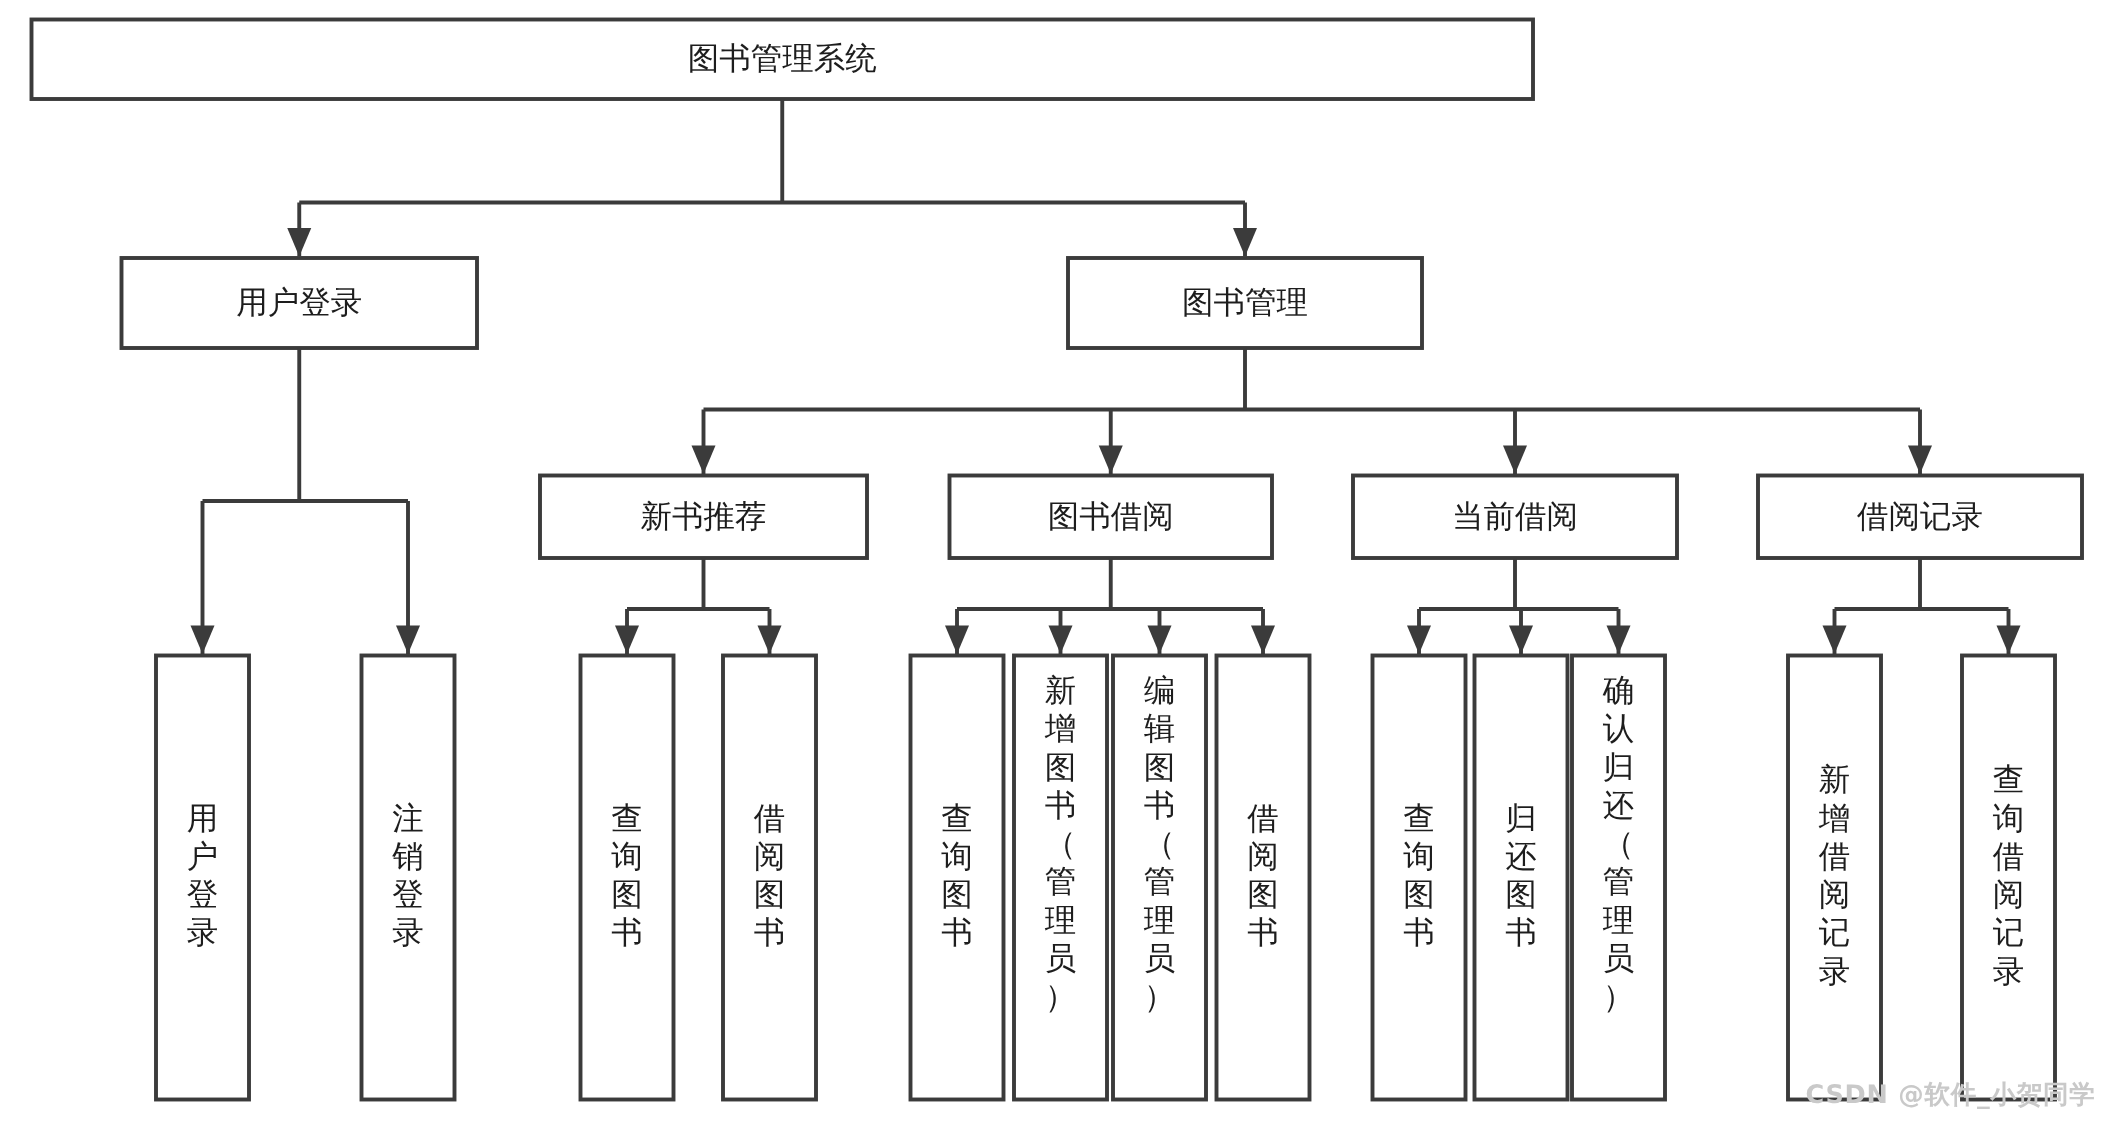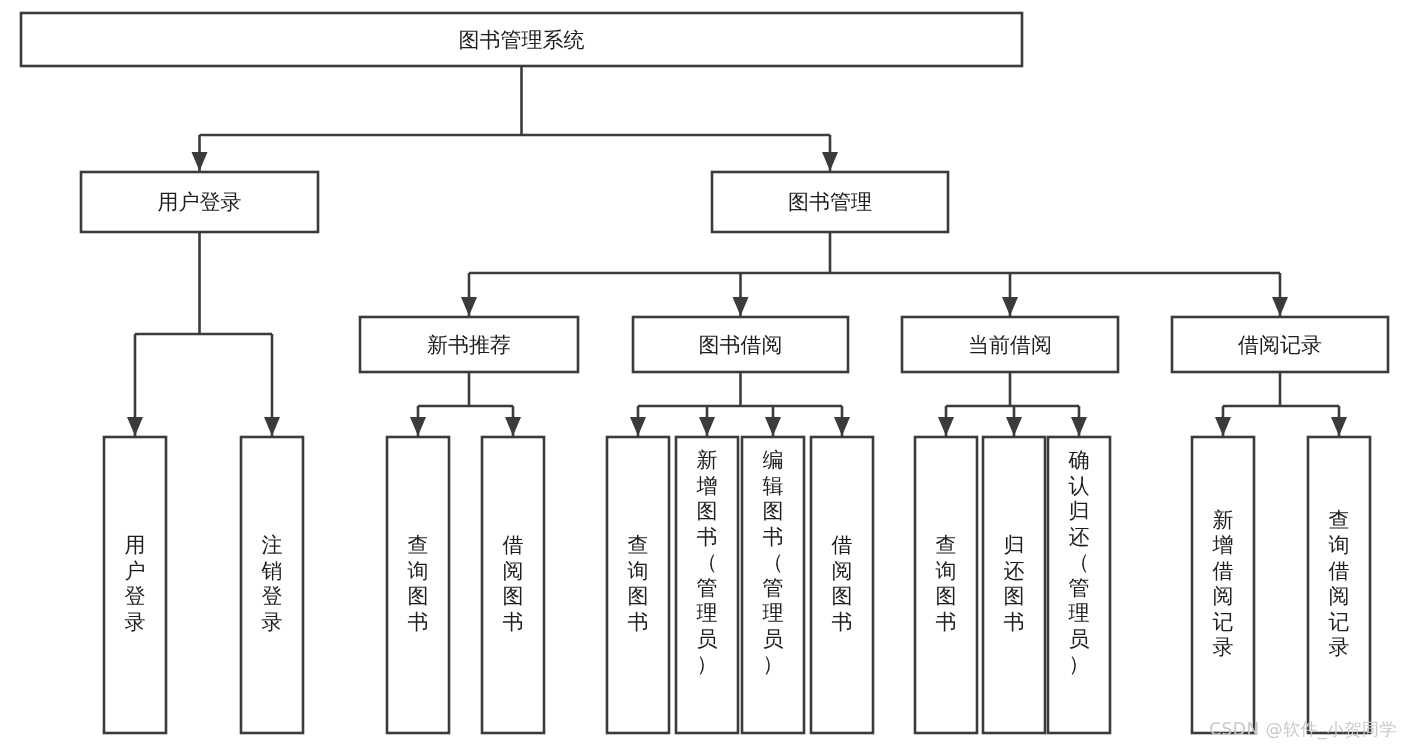--- a/index.html
+++ b/index.html
@@ -63,20 +63,21 @@
   .watermark-text {
     position: absolute;
     right: 8px;
     bottom: 6px;
     font-family: "DejaVu Sans", "Liberation Sans", sans-serif;
     font-size: 17px;
     color: #c9c9c9;
     letter-spacing: 0.5px;
     white-space: nowrap;
     user-select: none;
+    font-weight: bold;
   }
 </style>
 </head>
 <body>
 
 <div id="diagram-root">
   <svg class="diagram-canvas" id="diagram-svg" viewBox="0 0 1405 747" xmlns="http://www.w3.org/2000/svg">
       <g>
         <rect x="21" y="13" width="1001" height="53" class="node-box-root"></rect>
         <text x="521.5" y="40.5" class="node-label-h">图书管理系统</text>

